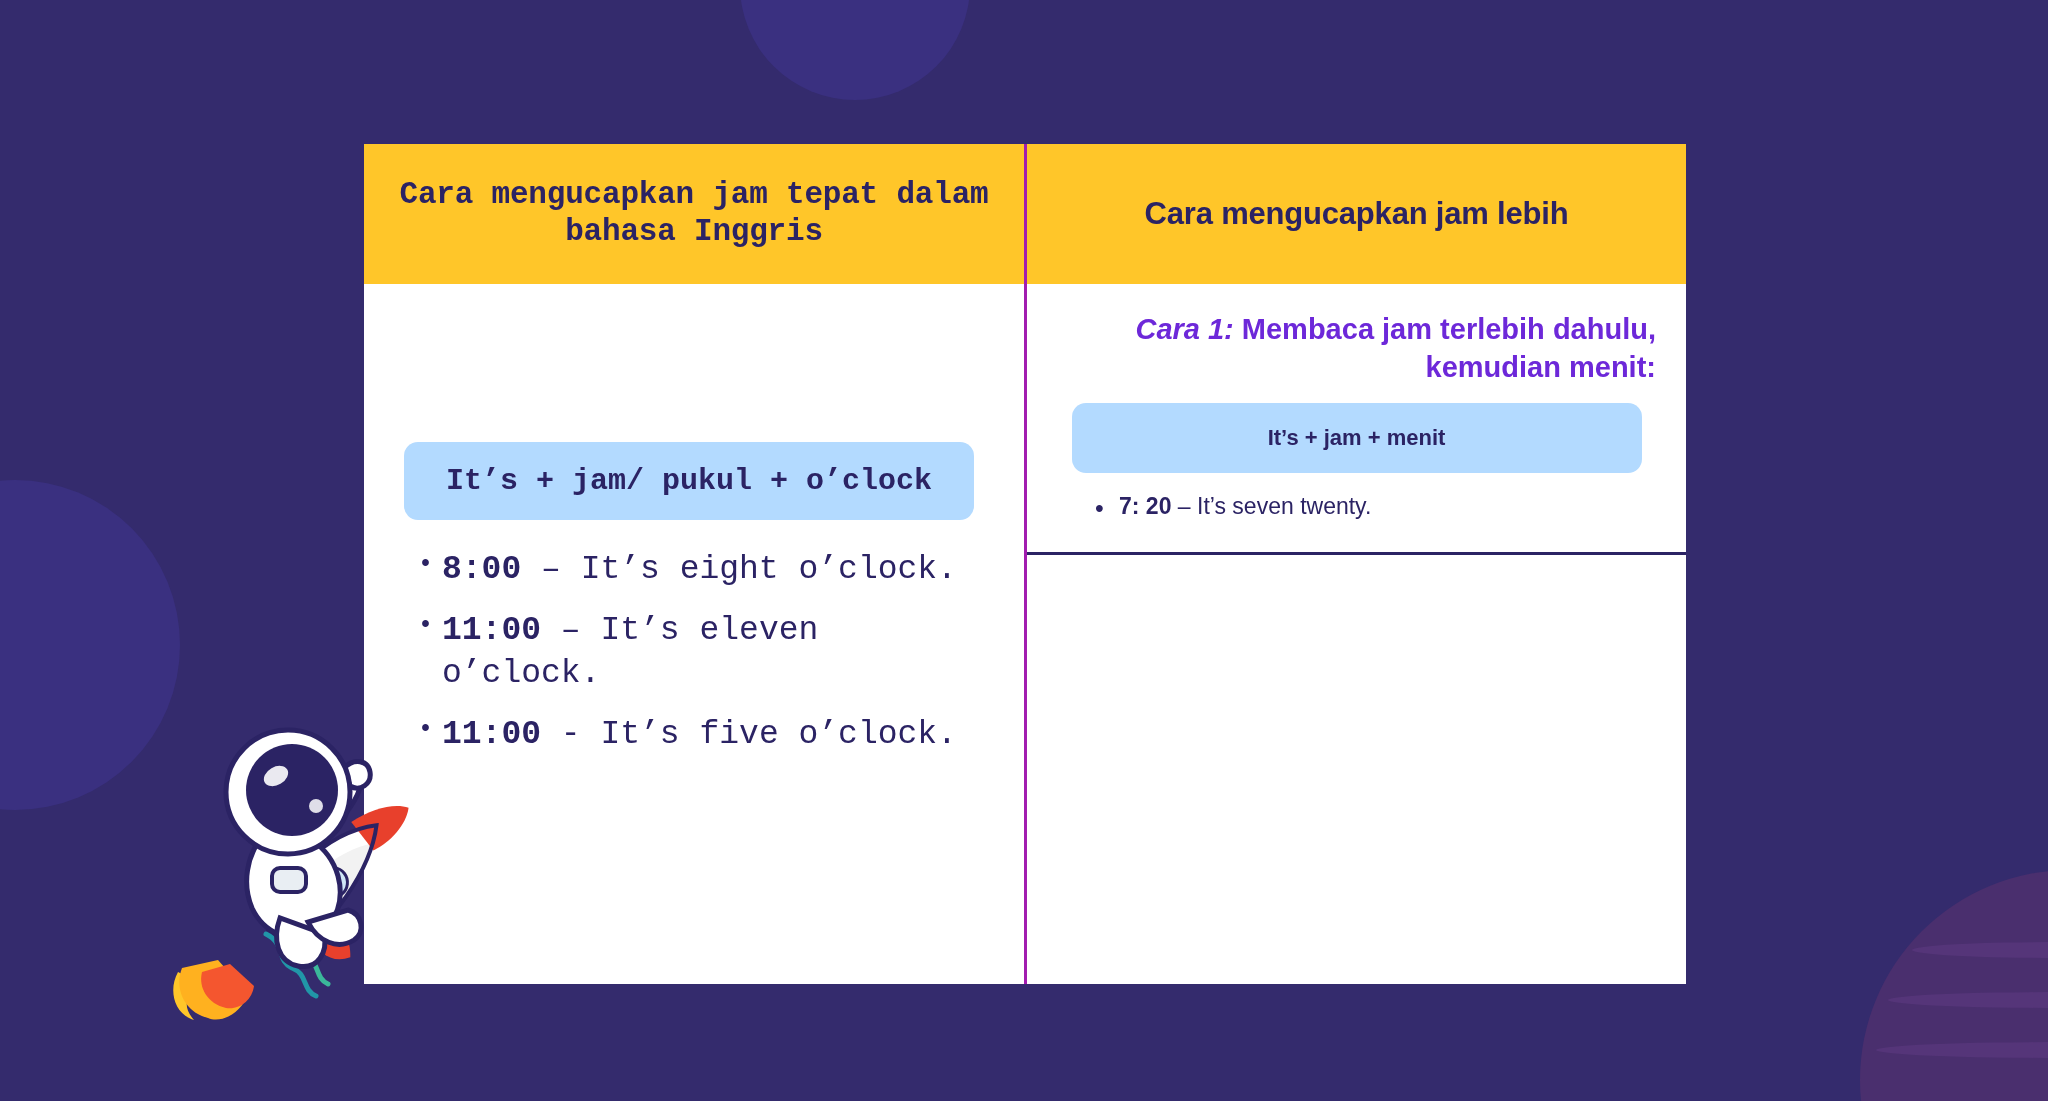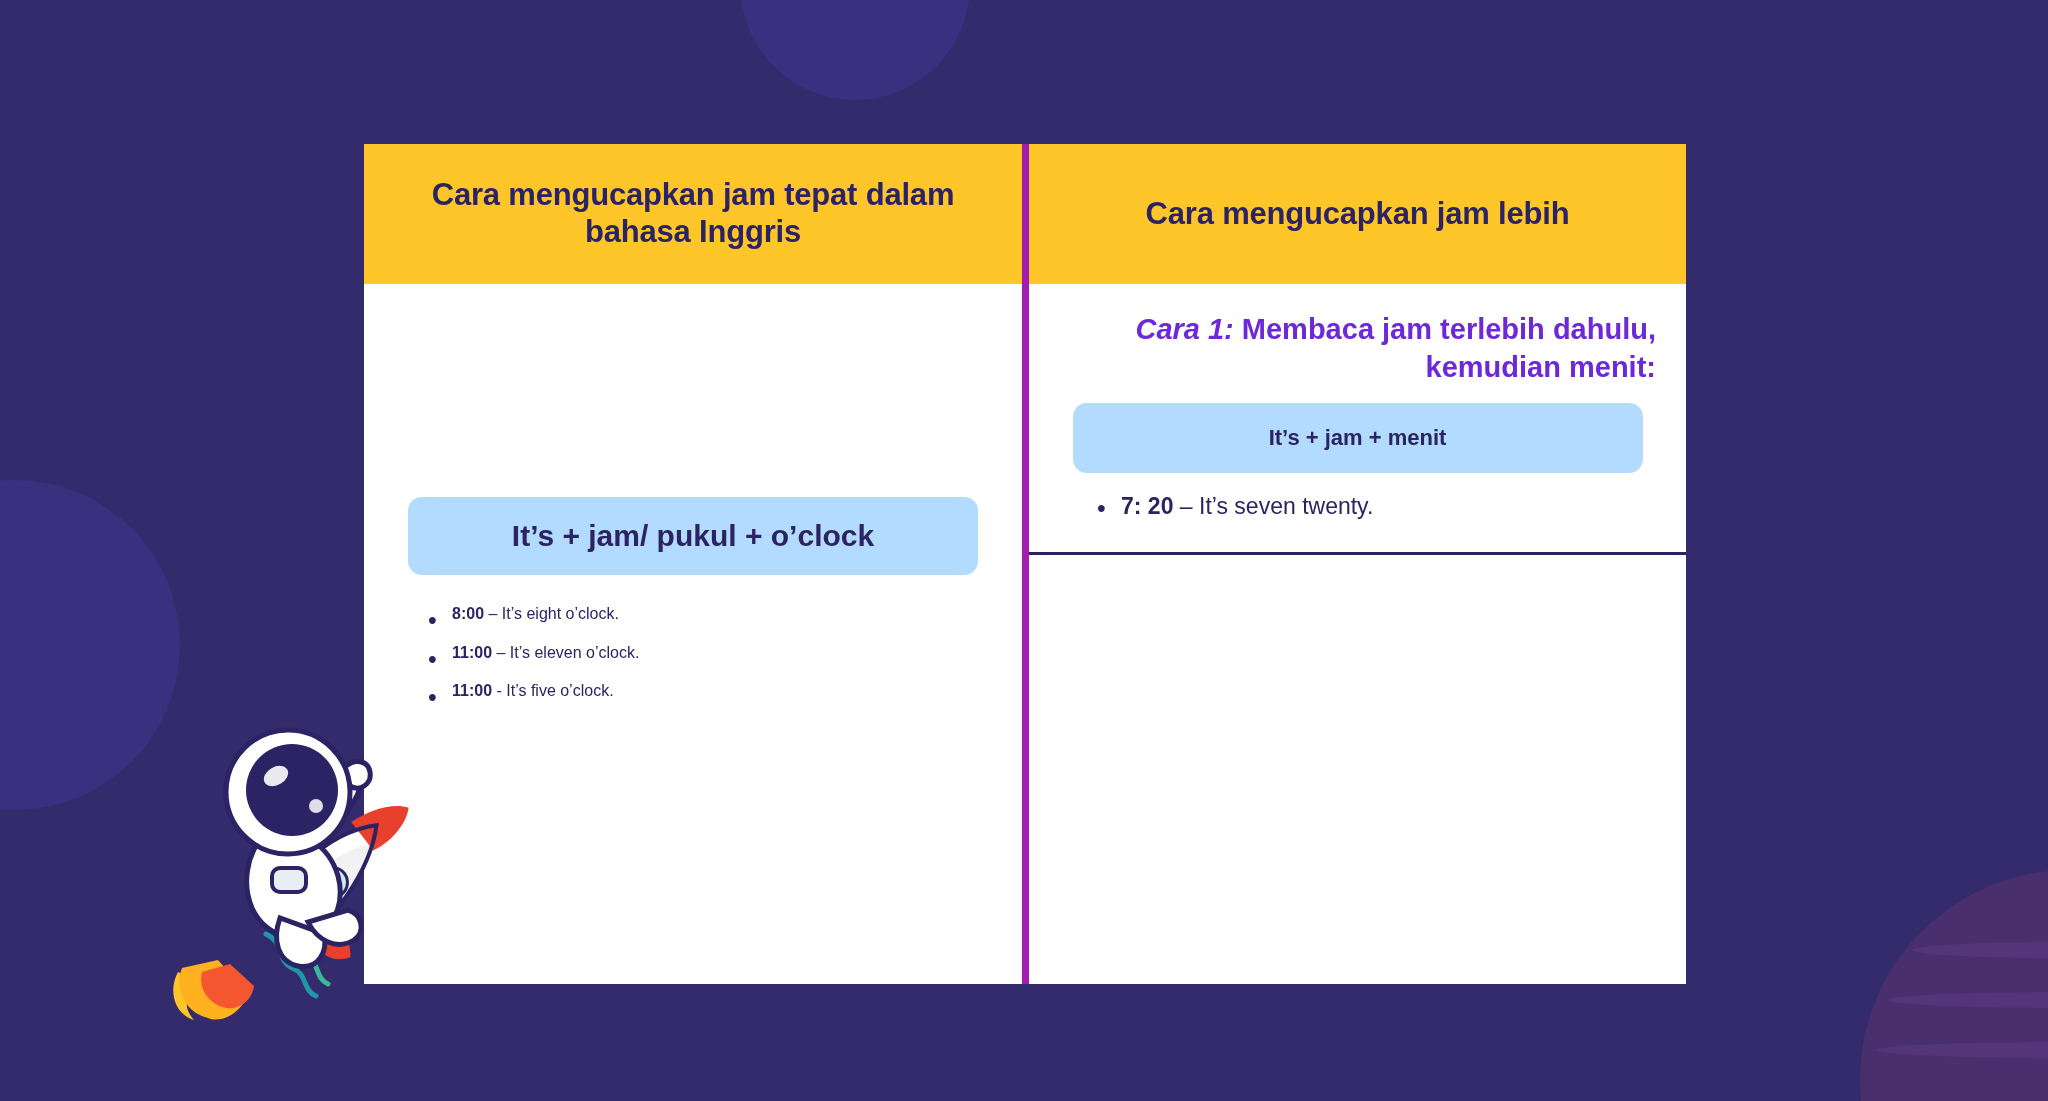--- a/index.html
+++ b/index.html
@@ -56,21 +56,21 @@
     width: 1322px;
     display: flex;
     align-items: stretch;
     box-shadow: 0 0 0 0 transparent;
   }
   .col {
     display: flex;
     flex-direction: column;
     background: #ffffff;
   }
-  .col-left { width: 660px; border-right: 7px solid #a21caf; }
+  .col-left { width: 660px; border-right: 3px solid #a21caf; font-family: Liberation Mono, monospace; }
   .col-right { width: 659px; }
 
   .head {
     background: #ffc629;
     color: #2b2364;
     font-weight: bold;
     display: flex;
     align-items: center;
     justify-content: center;
     text-align: center;
@@ -80,21 +80,21 @@
     font-size: 31px;
     line-height: 1.18;
     letter-spacing: -0.2px;
   }
 
   .body-left {
     flex: 1;
     display: flex;
     flex-direction: column;
     justify-content: center;
-    padding: 0 34px 60px 34px;
+    padding: 0 34px 60px 24px;
     box-sizing: border-box;
     min-height: 700px;
   }
 
   .formula {
     background: #b3daff;
     color: #2b2364;
     font-weight: bold;
     border-radius: 14px;
     text-align: center;
@@ -106,21 +106,21 @@
   }
   .formula.narrow { width: 570px; }
 
   .bullets {
     margin: 6px 0 0 0;
     padding: 0;
     list-style: none;
   }
   .bullets li {
     color: #2b2364;
-    font-size: 16px;
+    font-size: 33px;
     line-height: 1.3;
     padding: 9px 0 9px 54px;
     position: relative;
   }
   .bullets li::before {
     content: "•";
     position: absolute;
     left: 30px;
     top: 9px;
     font-size: 25px;

